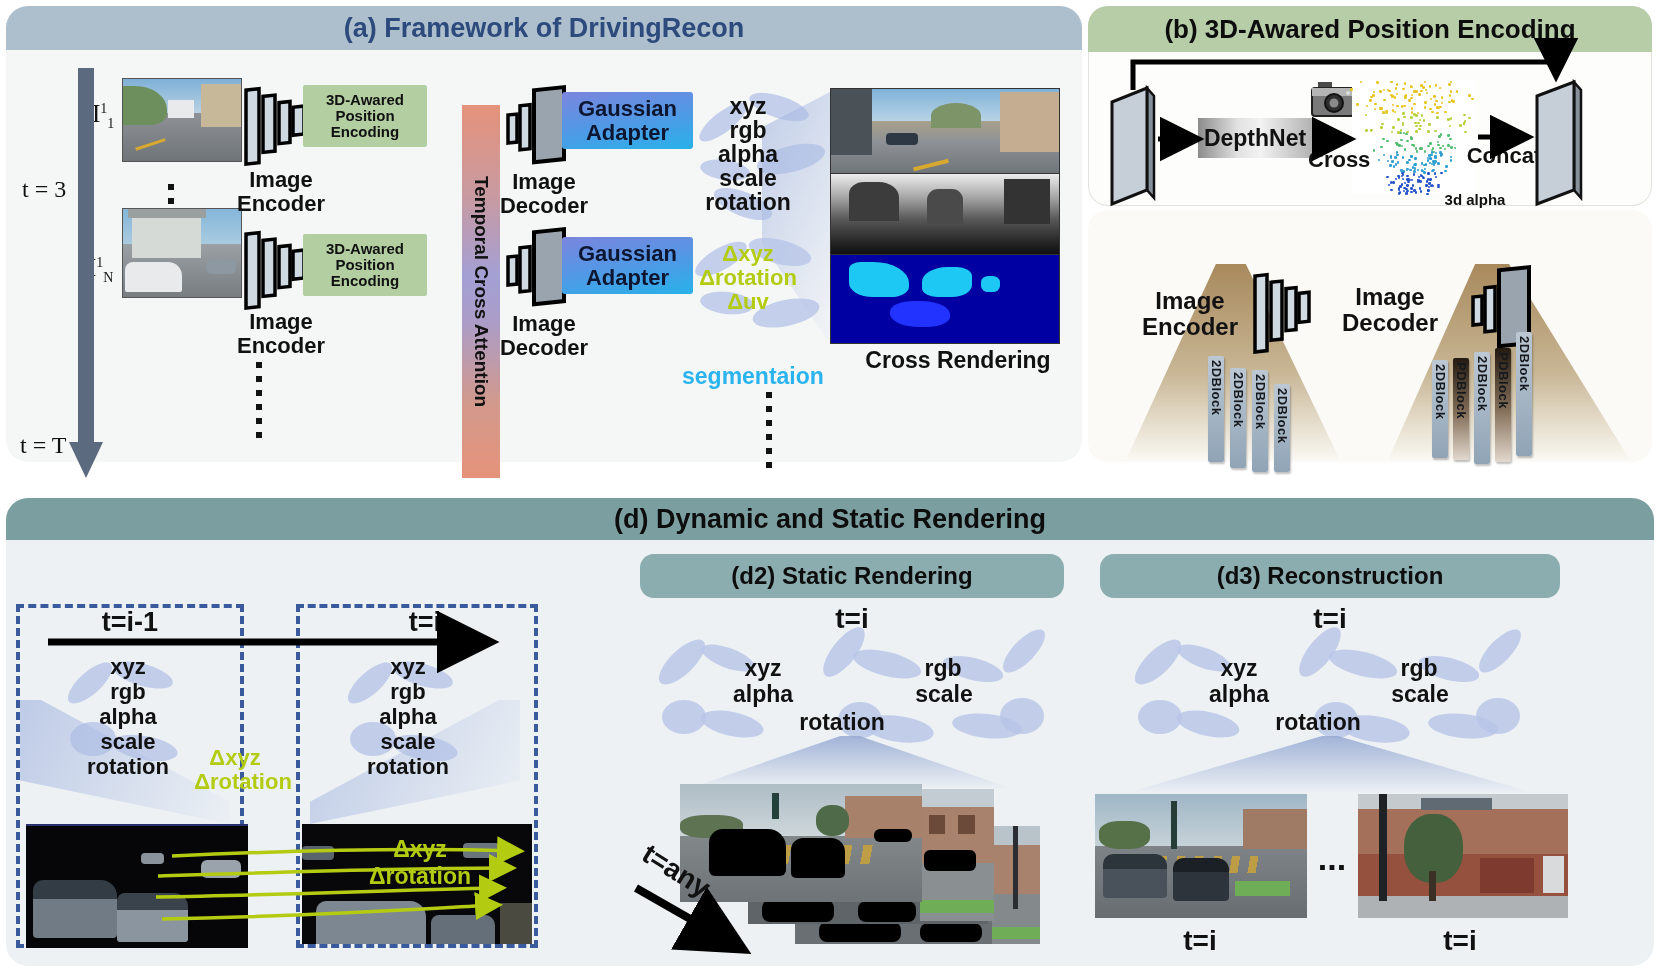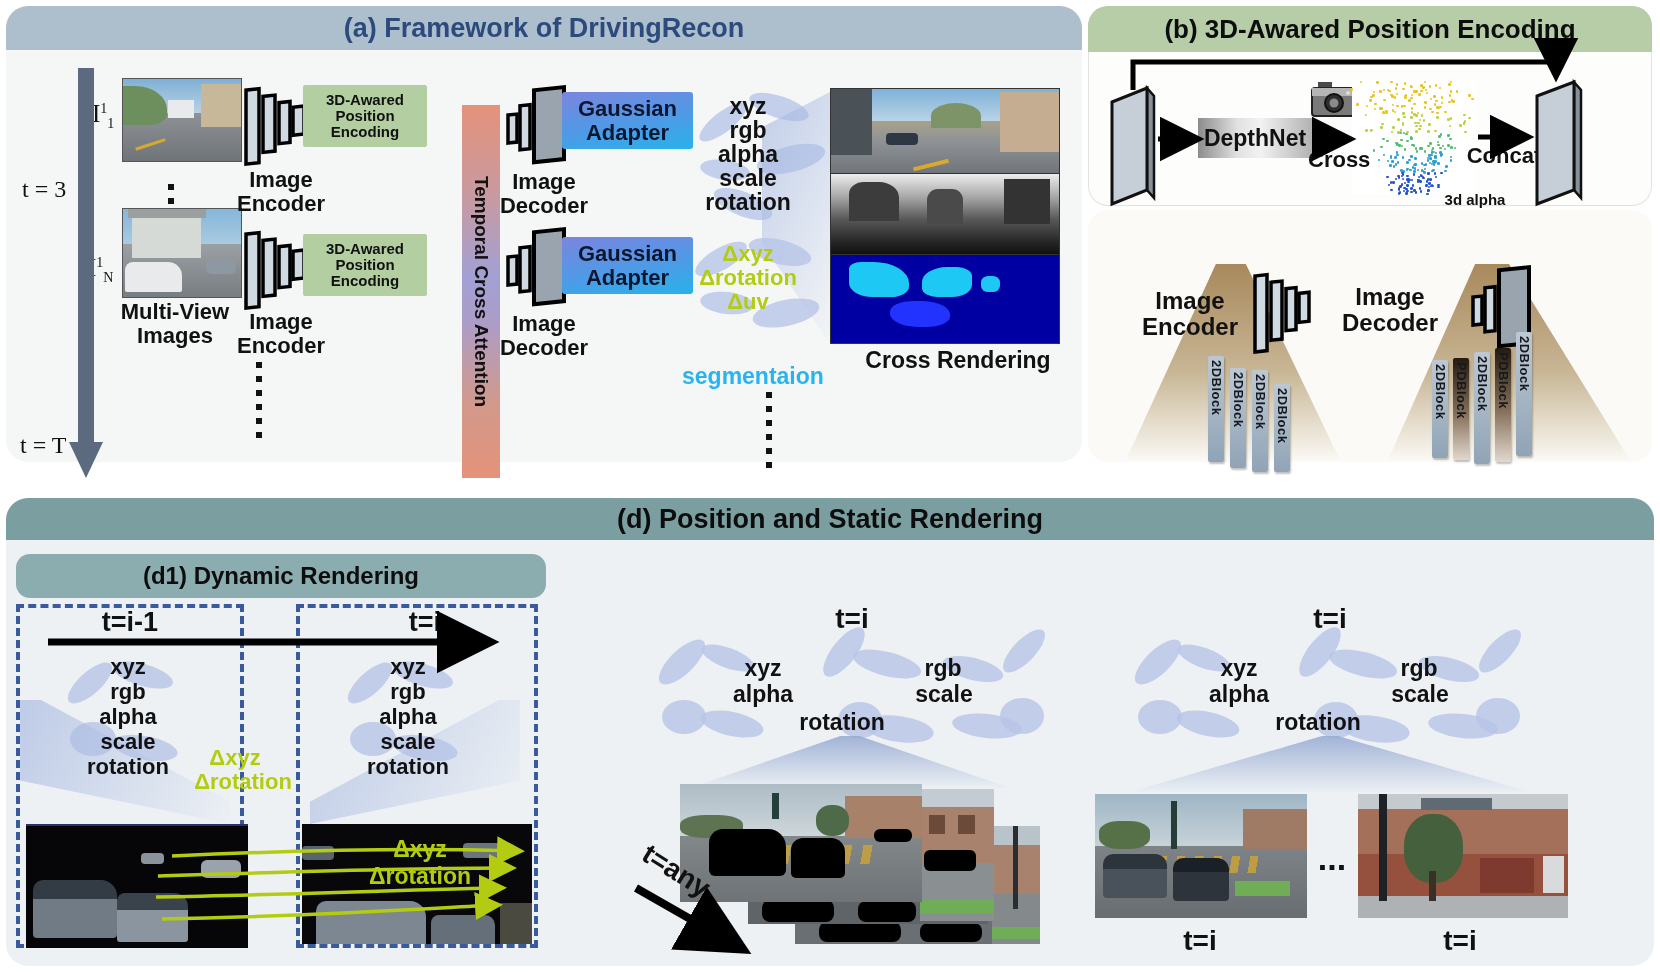--- a/index.html
+++ b/index.html
@@ -58,23 +58,20 @@
       <i></i>
   </div>
   <div class="abs serif" data-name="input-image-label-bottom" style="left:88px;top:254px;font-size:25px;">
     <span>I</span><sup style="font-size:14px;">1</sup><sub style="font-size:14px;">N</sub>
   </div>
   <div class="img" data-name="multiview-photo-bottom" style="left:122px;top:208px;width:118px;height:88px;background:linear-gradient(180deg,#85b6da 0%,#a9cbe0 40%,#9aa0a4 40%,#787d81 100%);border:1px solid #555;">
     <div class="shape" data-name="building-shape" style="left:8%;top:0;width:58%;height:56%;background:#d6dad6;"></div>
     <div class="shape" data-name="roof-shape" style="left:4%;top:0;width:66%;height:10%;background:#9aa0a0;"></div>
     <div class="shape" data-name="truck-shape" style="left:2%;bottom:6%;width:48%;height:34%;background:#e8eaec;border-radius:8px 14px 2px 2px;"></div>
     <div class="shape" data-name="car-shape" style="right:4%;bottom:26%;width:26%;height:16%;background:#8e98a2;border-radius:6px;"></div>
-  </div>
-  <div class="lbl" data-name="multiview-label" style="left:100px;top:300px;width:150px;font-size:22px;">
-    <span>Multi-View Images</span>
   </div>
 
   <svg class="abs" data-name="image-encoder-icon" style="left:243px;top:78px;" width="66" height="90" viewBox="0 0 66 90">
     <g transform="skewY(-6)" transform-origin="33 45">
       <rect x="3" y="9" width="13" height="74" fill="#cfd9e2" stroke="#000" stroke-width="3.5"></rect>
       <rect x="20" y="17" width="12" height="56" fill="#cfd9e2" stroke="#000" stroke-width="3.5"></rect>
       <rect x="36" y="25" width="11" height="41" fill="#cfd9e2" stroke="#000" stroke-width="3.5"></rect>
       <rect x="50" y="31" width="11" height="28" fill="#cfd9e2" stroke="#000" stroke-width="3.5"></rect>
     </g>
   </svg>
@@ -583,27 +580,24 @@
   </div>
   <div class="bar2d barpd" data-name="decoder-block-bar" style="left:1495px;top:348px;height:114px;">
     <span>PDBlock</span>
   </div>
   <div class="bar2d" data-name="decoder-block-bar" style="left:1516px;top:332px;height:124px;">
     <span>2DBlock</span>
   </div>
 
   <div class="panel" data-name="panel-d" style="left:6px;top:498px;width:1648px;height:468px;background:#edf1f4;border-radius:22px;">
     <div class="phead" data-name="panel-d-header" style="left:0;top:0;width:100%;height:42px;background:#7b9fa1;border-radius:22px 22px 0 0;">
-      <span data-name="panel-d-title" style="font-size:27px;color:#0d0d0d;">(d) Position and Static Rendering</span>
+      <span data-name="panel-d-title" style="font-size:27px;color:#0d0d0d;">(d) Dynamic and Static Rendering</span>
     </div>
   </div>
 
-  <div class="phead" data-name="d1-header" style="left:16px;top:554px;width:530px;height:44px;background:#8badaf;border-radius:14px;">
-    <span data-name="d1-title" style="font-size:24px;color:#0d0d0d;">(d1) Dynamic Rendering</span>
-  </div>
   <div class="abs" data-name="d1-frame-prev" style="left:16px;top:604px;width:228px;height:344px;border:4px dashed #3a5a9e;box-sizing:border-box;"></div>
   <div class="abs" data-name="d1-frame-curr" style="left:296px;top:604px;width:242px;height:344px;border:4px dashed #3a5a9e;box-sizing:border-box;"></div>
   <div class="lbl" data-name="d1-time-left" style="left:70px;top:608px;width:120px;font-size:27px;">
     <span>t=i-1</span>
   </div>
   <div class="lbl" data-name="d1-time-right" style="left:380px;top:608px;width:90px;font-size:27px;">
     <span>t=i</span>
   </div>
 
   <div class="blob" data-name="gaussian-blob" style="left:62px;top:672px;width:56px;height:22px;transform:rotate(-42deg);"></div>
@@ -650,20 +644,23 @@
     <div class="shape" data-name="car-shape" style="left:56%;bottom:0;width:28%;height:24%;background:#656f79;border-radius:8px 10px 0 0;"></div>
     <div class="shape" data-name="road-patch" style="left:86%;bottom:0;width:14%;height:34%;background:#4a4a40;"></div>
     <div class="shape" data-name="car-shape" style="left:0;top:18%;width:14%;height:12%;background:#5a646c;border-radius:4px;"></div>
     <div class="shape" data-name="car-shape" style="left:70%;top:16%;width:16%;height:12%;background:#6a747c;border-radius:4px;"></div>
   </div>
   <div class="lbl z8" data-name="d1-overlay-delta" style="left:350px;top:836px;width:140px;font-size:23px;line-height:27px;color:#b3cc12;">
     <div>Δxyz</div>
     <div>Δrotation</div>
   </div>
 
+  <div class="phead" data-name="d2-header" style="left:640px;top:554px;width:424px;height:44px;background:#8badaf;border-radius:14px;">
+    <span data-name="d2-title" style="font-size:24px;color:#0d0d0d;">(d2) Static Rendering</span>
+  </div>
   <div class="lbl" data-name="d2-time-label" style="left:802px;top:604px;width:100px;font-size:28px;">
     <span>t=i</span>
   </div>
   <div class="blob" data-name="gaussian-blob" style="left:652px;top:650px;width:60px;height:24px;transform:rotate(-44deg);"></div>
   <div class="blob" data-name="gaussian-blob" style="left:700px;top:648px;width:56px;height:20px;transform:rotate(20deg);"></div>
   <div class="blob" data-name="gaussian-blob" style="left:662px;top:700px;width:44px;height:34px;"></div>
   <div class="blob" data-name="gaussian-blob" style="left:700px;top:712px;width:64px;height:24px;transform:rotate(12deg);"></div>
   <div class="blob" data-name="gaussian-blob" style="left:814px;top:640px;width:60px;height:24px;transform:rotate(-52deg);"></div>
   <div class="blob" data-name="gaussian-blob" style="left:852px;top:652px;width:70px;height:24px;transform:rotate(14deg);"></div>
   <div class="blob" data-name="gaussian-blob" style="left:838px;top:702px;width:44px;height:36px;"></div>
@@ -714,20 +711,23 @@
     <div class="shape" data-name="traffic-light" style="left:38%;top:8%;width:3%;height:22%;background:#23403a;"></div>
     <div class="shape" data-name="crosswalk-marking" style="left:34%;top:52%;width:46%;height:16%;background:repeating-linear-gradient(100deg,#c9a23a 0 9px,transparent 9px 20px);opacity:.85;"></div>
     <div class="shape" data-name="masked-car" style="left:12%;top:38%;width:32%;height:40%;background:#000;border-radius:14px 18px 6px 6px;"></div>
     <div class="shape" data-name="masked-car" style="left:46%;top:46%;width:22%;height:34%;background:#000;border-radius:12px 14px 5px 5px;"></div>
     <div class="shape" data-name="masked-car" style="left:80%;top:38%;width:16%;height:11%;background:#000;border-radius:6px;"></div>
   </div>
   <div class="lbl z8" data-name="d2-arrow-label" style="left:606px;top:856px;width:140px;font-size:28px;transform:rotate(32deg);">
     <span>t=any</span>
   </div>
 
+  <div class="phead" data-name="d3-header" style="left:1100px;top:554px;width:460px;height:44px;background:#8badaf;border-radius:14px;">
+    <span data-name="d3-title" style="font-size:24px;color:#0d0d0d;">(d3) Reconstruction</span>
+  </div>
   <div class="lbl" data-name="d3-time-label" style="left:1280px;top:604px;width:100px;font-size:28px;">
     <span>t=i</span>
   </div>
   <div class="blob" data-name="gaussian-blob" style="left:1128px;top:650px;width:60px;height:24px;transform:rotate(-44deg);"></div>
   <div class="blob" data-name="gaussian-blob" style="left:1176px;top:648px;width:56px;height:20px;transform:rotate(20deg);"></div>
   <div class="blob" data-name="gaussian-blob" style="left:1138px;top:700px;width:44px;height:34px;"></div>
   <div class="blob" data-name="gaussian-blob" style="left:1176px;top:712px;width:64px;height:24px;transform:rotate(12deg);"></div>
   <div class="blob" data-name="gaussian-blob" style="left:1290px;top:640px;width:60px;height:24px;transform:rotate(-52deg);"></div>
   <div class="blob" data-name="gaussian-blob" style="left:1328px;top:652px;width:70px;height:24px;transform:rotate(14deg);"></div>
   <div class="blob" data-name="gaussian-blob" style="left:1314px;top:702px;width:44px;height:36px;"></div>

